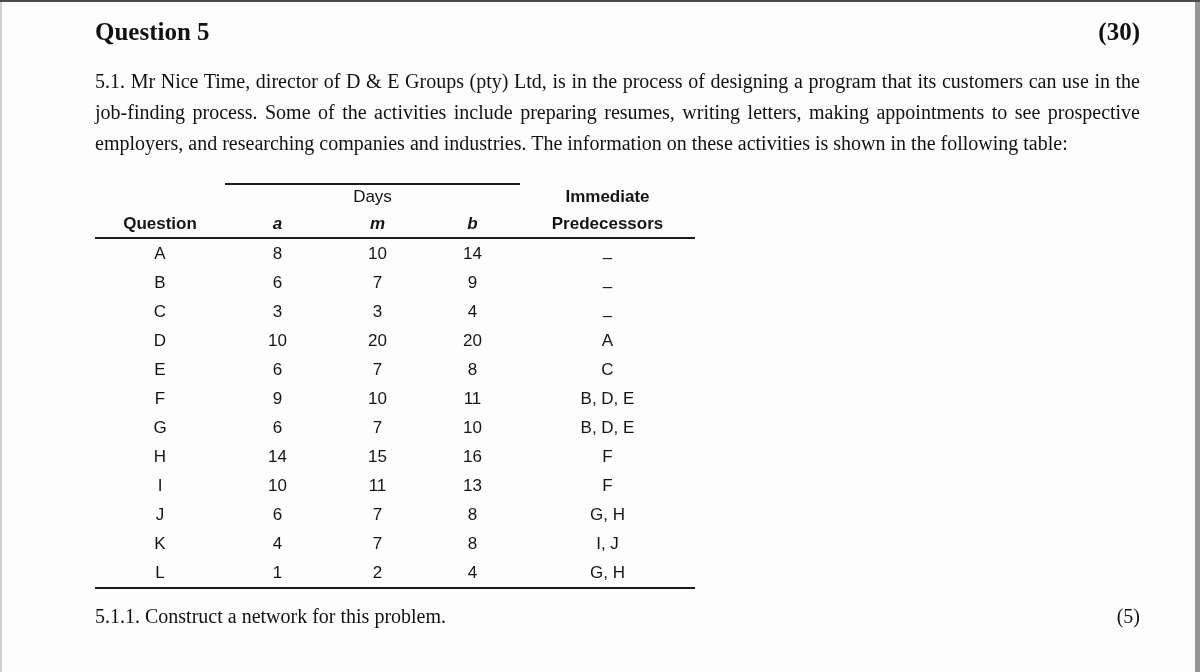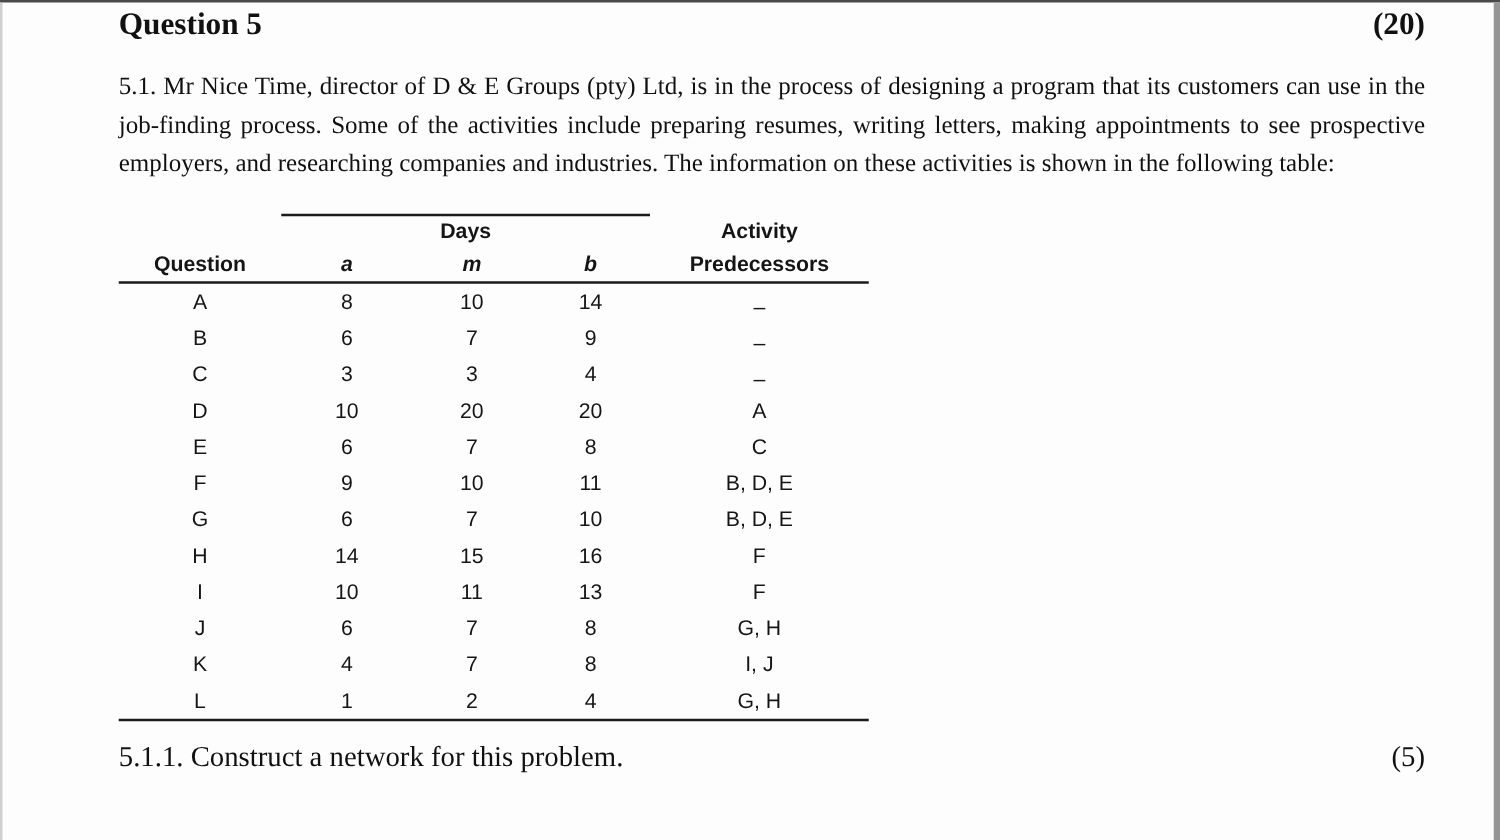--- a/index.html
+++ b/index.html
@@ -15,21 +15,21 @@
     border-top: 2px solid #4a4a4a;
   }
   .edge-left {
     position: absolute; left: 0; top: 0; width: 2px; height: 100%;
     background: #cfcfcf;
   }
   .edge-right {
     position: absolute; right: 0; top: 0; width: 5px; height: 100%;
     background: #969696;
   }
-  .content { position: relative; padding-top: 4px; }
+  .content { position: relative; padding-top: 16px; }
   .qheader, .qfooter {
     margin-left: 95px;
     width: 1045px;
     display: flex;
     justify-content: space-between;
     align-items: baseline;
   }
   .qheader { font-size: 25px; font-weight: bold; }
   .para {
     margin: 20px 0 24px 95px;
@@ -53,55 +53,55 @@
     align-items: center;
   }
   .hrow { height: 27px; }
   .drow { height: 29px; }
   .c { text-align: center; }
   .hb { font-weight: bold; }
   .hi { font-weight: bold; font-style: italic; }
   .days-span {
     grid-column: 2 / 5;
     text-align: center;
-    font-weight: bold;
+    font-weight: normal;
     border-top: 2px solid #1b1b1b;
     padding-top: 2px;
     align-self: stretch;
   }
   .rule {
     height: 0;
     border-top: 2px solid #1b1b1b;
   }
   .pred.dash { position: relative; top: 4px; }
-  .qfooter { margin-top: 16px; font-size: 23px; }
+  .qfooter { margin-top: 16px; font-size: 20px; }
   .qfooter .marks { font-weight: normal; }
 </style>
 </head>
 <body>
 
 <div class="page">
   <div class="edge-left"></div>
   <div class="edge-right"></div>
 
   <div class="content">
 
     <div class="qheader">
       <span>Question 5</span>
-      <span>(20)</span>
+      <span>(30)</span>
     </div>
 
     <p class="para">5.1. Mr Nice Time, director of D &amp; E Groups (pty) Ltd, is in the process of designing a program that its customers can use in the job-finding process. Some of the activities include preparing resumes, writing letters, making appointments to see prospective employers, and researching companies and industries. The information on these activities is shown in the following table:</p>
 
     <div class="atable">
 
       <div class="grid hrow">
         <div class="c"></div>
         <div class="days-span">Days</div>
-        <div class="c hb">Activity</div>
+        <div class="c hb">Immediate</div>
       </div>
 
       <div class="grid hrow">
         <div class="c hb">Question</div>
         <div class="c hi">a</div>
         <div class="c hi">m</div>
         <div class="c hi">b</div>
         <div class="c hb">Predecessors</div>
       </div>
 

